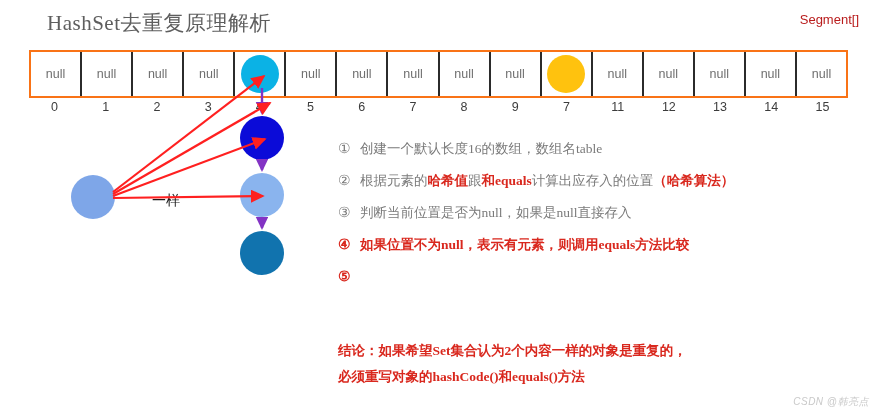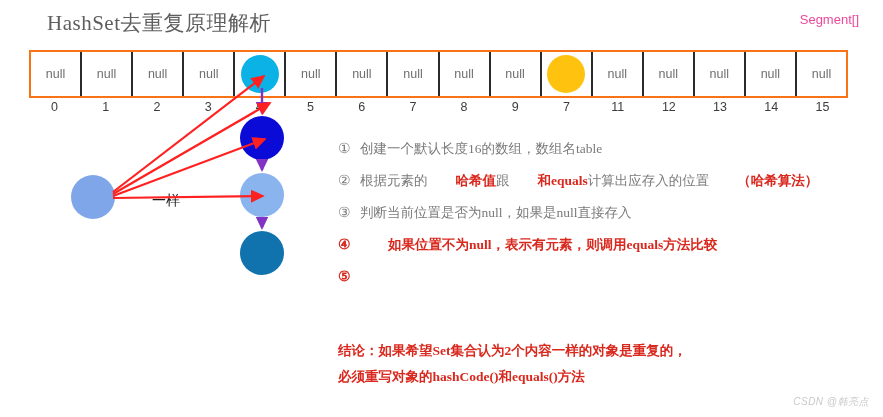--- a/index.html
+++ b/index.html
@@ -30,21 +30,21 @@
     color: #5e5e5e;
     letter-spacing: 0.5px;
     white-space: nowrap;
   }
   #segment-label {
     position: absolute;
     right: 24px;
     top: 12px;
     font-family: "Liberation Sans", sans-serif;
     font-size: 13px;
-    color: #ec4899;
+    color: #b91c1c;
     white-space: nowrap;
   }
 
   
   #array-table {
     position: absolute;
     left: 29px;
     top: 50px;
     width: 819px;
     height: 48px;
@@ -134,21 +134,21 @@
     line-height: 1.25;
     white-space: nowrap;
   }
   .step-num {
     width: 22px;
     flex: 0 0 22px;
     font-size: 14px;
   }
   .step-gray { color: #7a7a7a; }
   .step-red  { color: #d9281e; font-weight: bold; }
-  .seg-red   { color: #d9281e; font-weight: bold; padding-left: 28px; }
+  .seg-red   { color: #d9281e; font-weight: bold; }
   .seg-gray  { color: #7a7a7a; font-weight: normal; }
 
   #conclusion {
     position: absolute;
     left: 338px;
     top: 338px;
     width: 530px;
     font-family: "Liberation Serif", serif;
     font-size: 13.5px;
     color: #d9281e;

